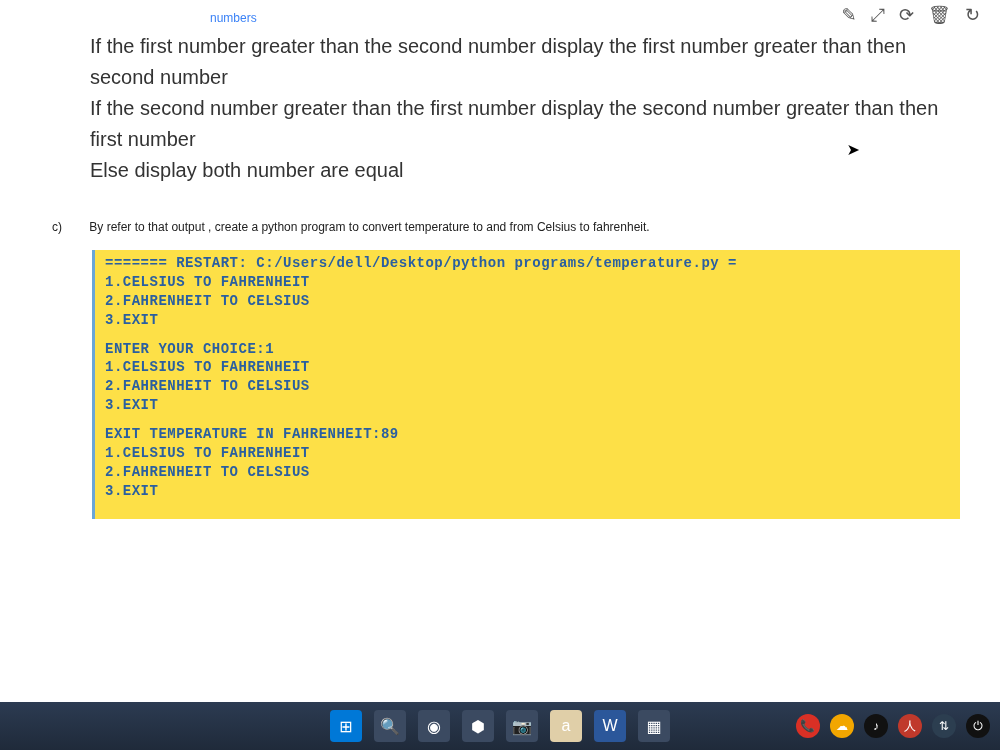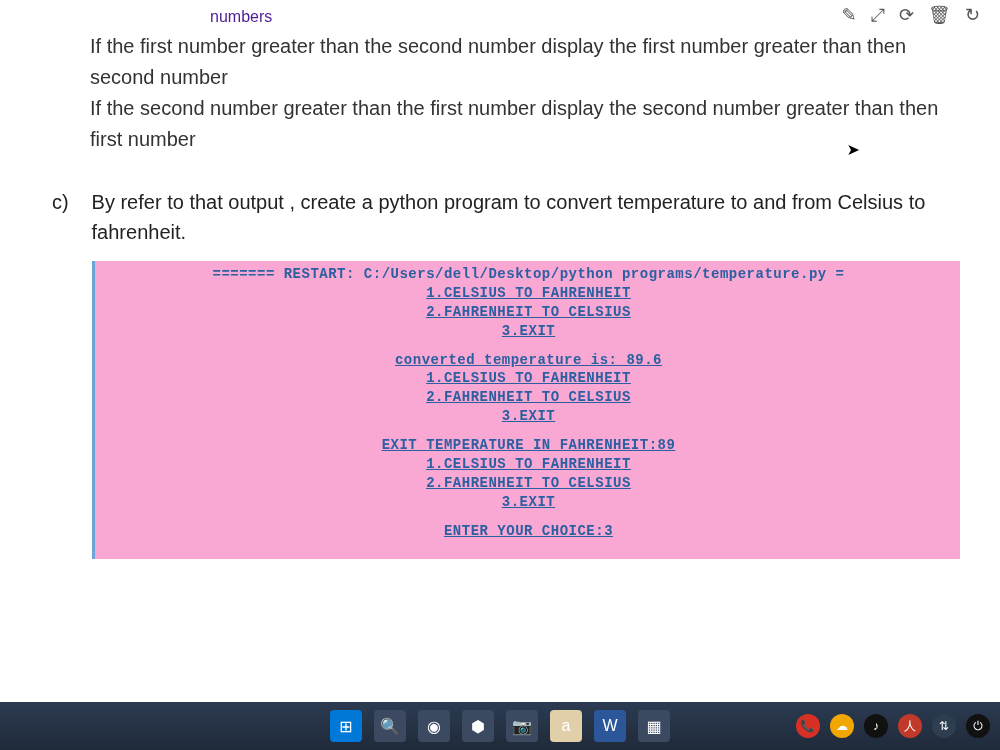--- a/index.html
+++ b/index.html
@@ -36,55 +36,54 @@
     .toolbar-top .ticon {
       cursor: pointer;
     }
     .question-text {
       font-size: 20px;
       color: #333;
       line-height: 1.55;
       padding: 0 40px 8px 70px;
     }
     .question-text .partial {
-      font-size: 16px;
-      color: #4c1d95;
+      font-size: 12px;
+      color: #3b82f6;
     }
     .question-block-c {
       margin-top: 24px;
       padding-left: 32px;
-      font-size: 20px;
+      font-size: 12px;
       color: #222;
       line-height: 1.5;
     }
     .label-c {
       display: inline-block;
       width: 34px;
       vertical-align: top;
     }
     .c-body {
       display: inline-block;
       width: calc(100% - 40px);
       vertical-align: top;
     }
     .terminal-box {
       margin: 14px 20px 0 72px;
       border-left: 3px solid #6aa6d8;
       padding: 4px 8px 8px 10px;
-      background: #f9a8d4;
+      background: #fde047;
       font-family: "Consolas", "Courier New", monospace;
       font-size: 14px;
       color: #2a5fa0;
       font-weight: bold;
       line-height: 1.35;
       letter-spacing: 0.5px;
-      text-align: center;
     }
     .terminal-box .run-line { color: #2a5fa0; }
-    .terminal-box .block { margin-bottom: 10px; text-decoration: underline; }
+    .terminal-box .block { margin-bottom: 10px; }
     .taskbar {
       position: absolute;
       bottom: 0;
       left: 0;
       width: 100%;
       height: 48px;
       background: linear-gradient(to top, #1f2a3a, #2c3b52);
       display: flex;
       align-items: center;
       justify-content: center;
@@ -136,54 +135,52 @@
     <span class="ticon">⤢</span>
     <span class="ticon">⟳</span>
     <span class="ticon">🗑</span>
     <span class="ticon">↻</span>
   </div>
 
   <div class="question-text">
     <span class="partial" style="margin-left:120px;">numbers</span><br>
     <span>If the first number greater than the second number display the first number greater than then second number</span><br>
     <span>If the second number greater than the first number display the second number greater than then first number</span><br>
+    <span>Else display both number are equal</span>
   </div>
 
   <div class="cursor">➤</div>
 
   <div class="question-block-c">
     <span class="label-c">c)</span>
     <span class="c-body">By refer to that output , create a python program to convert temperature to and from Celsius to fahrenheit.</span>
   </div>
 
   <div class="terminal-box">
     <div class="run-line">======= RESTART: C:/Users/dell/Desktop/python programs/temperature.py =</div>
     <div class="block">
       <div>1.CELSIUS TO FAHRENHEIT</div>
       <div>2.FAHRENHEIT TO CELSIUS</div>
       <div>3.EXIT</div>
     </div>
 
     <div class="block">
-      <div>converted temperature is: 89.6</div>
+      <div>ENTER YOUR CHOICE:1</div>
       <div>1.CELSIUS TO FAHRENHEIT</div>
       <div>2.FAHRENHEIT TO CELSIUS</div>
       <div>3.EXIT</div>
     </div>
 
     <div class="block">
       <div>EXIT TEMPERATURE IN FAHRENHEIT:89</div>
       <div>1.CELSIUS TO FAHRENHEIT</div>
       <div>2.FAHRENHEIT TO CELSIUS</div>
       <div>3.EXIT</div>
     </div>
 
-    <div class="block">
-      <div>ENTER YOUR CHOICE:3</div>
-    </div>
   </div>
 </div>
 
 <div class="taskbar">
   <div id="task-apps" style="display:flex; gap:12px;">
       <div class="task-icon" style="background: rgb(0, 120, 215);">⊞</div>
       <div class="task-icon" style="background: rgb(59, 74, 97);">🔍</div>
       <div class="task-icon" style="background: rgb(59, 74, 97);">◉</div>
       <div class="task-icon" style="background: rgb(59, 74, 97);">⬢</div>
       <div class="task-icon" style="background: rgb(59, 74, 97);">📷</div>

